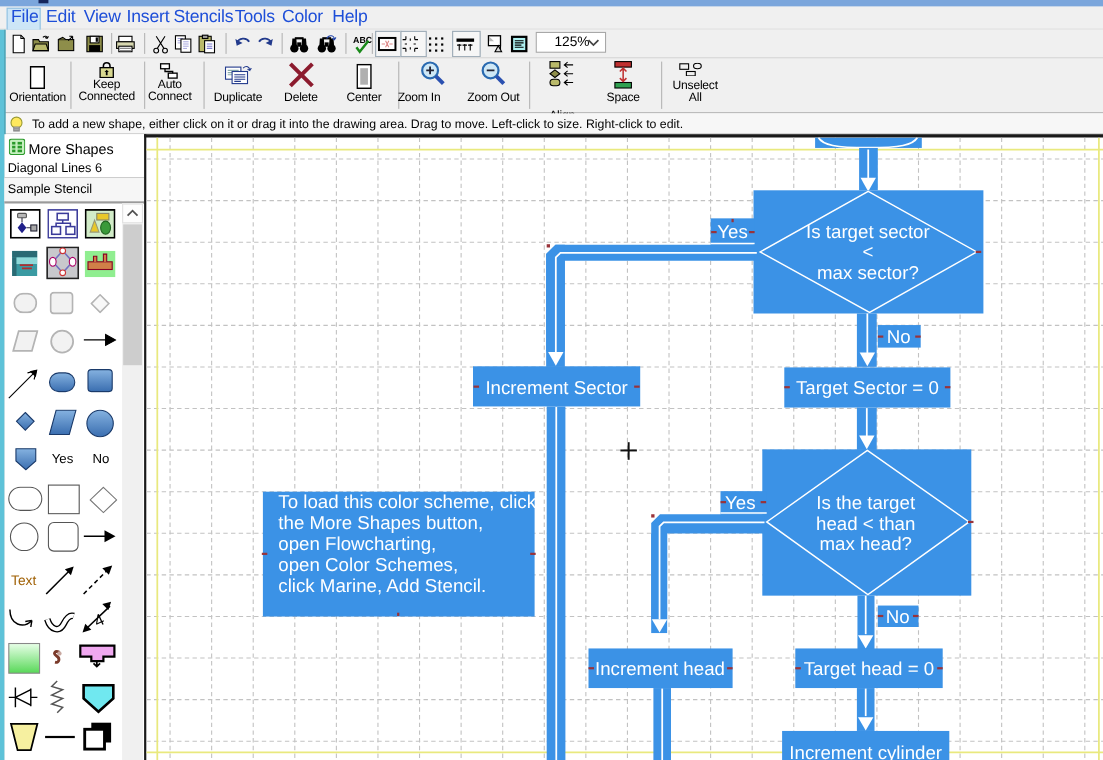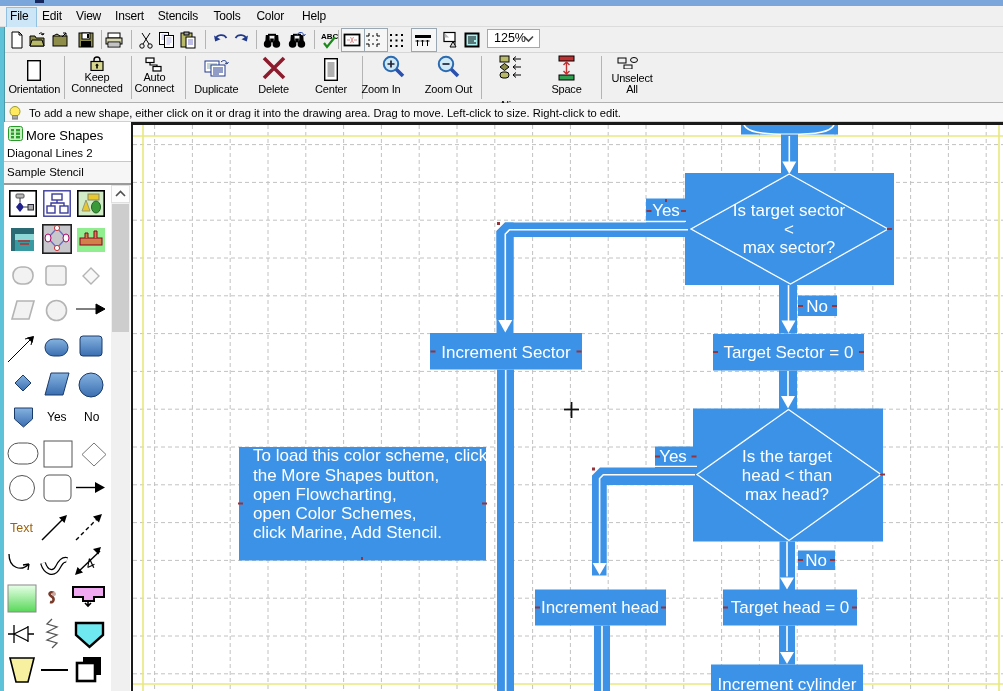--- a/index.html
+++ b/index.html
@@ -1,18 +1,18 @@
 <!DOCTYPE html>
 <html><head><meta charset="utf-8"><style>
 html,body{margin:0;padding:0}
 body{width:1003px;height:691px;position:relative;font-family:"Liberation Sans",sans-serif;
      background:#f0f0f0;overflow:hidden}
 .a{position:absolute}
 .cap{font-size:11px;letter-spacing:-0.2px;line-height:12px;color:#000;text-align:center;white-space:nowrap}
-.mi{position:absolute;top:0;height:20px;line-height:20px;font-size:12px;letter-spacing:-0.2px;color:#000000}
+.mi{position:absolute;top:0;height:20px;line-height:20px;font-size:16px;letter-spacing:-0.2px;color:#1d4ed8}
 </style></head><body>
 <div class="a" style="left:0;top:0;width:1003px;height:6px;background:#7ba6dc"></div>
 <div class="a" style="left:35px;top:0;width:9px;height:3px;background:#16265c"></div>
 <div class="a" style="left:0;top:6px;width:1003px;height:21px;background:#f0f0f0;border-bottom:1px solid #dcdcdc;box-sizing:border-box">
     <div class="a" style="left:6px;top:1px;width:29px;height:19px;background:#cde6f7;border:1px solid #92c0e0"></div>
     <span class="mi" style="left:10px">File</span>
     <span class="mi" style="left:41.9px">Edit</span>
     <span class="mi" style="left:76.1px">View</span>
     <span class="mi" style="left:115.1px">Insert</span>
     <span class="mi" style="left:157.7px">Stencils</span>
@@ -133,21 +133,21 @@
     <rect x="1" y="1.5" width="11" height="9" fill="#fff" stroke="#000" stroke-width="1.2"></rect>
     <path d="M1.6 2.1 l4.5 4.5 l-4.5 0 Z" fill="#b8b8b8"></path>
     <path d="M12 10.5 v4 h-4" fill="none" stroke="#000"></path>
     <path d="M7 16 l3 -5.5 l3 5.5 z" fill="#d8d8d8" stroke="#000"></path>
   </svg>
 <svg class="a" style="left:463.0px;top:31px" width="18" height="18" viewBox="0 0 18 18">
     <rect x="1.5" y="1.5" width="15" height="15" fill="#000"></rect>
     <rect x="3.5" y="3.5" width="11" height="11" fill="#aef0f0"></rect>
     <path d="M5 6 h8 M5 8 h8 M5 10 h6 M5 12 h8" stroke="#000"></path>
   </svg>
-<div class="a" style="left:487px;top:29px;width:53px;height:19px;background:#fff;border:1px solid #a8a8a8;font-size:12.5px;color:#000;line-height:17px;padding-left:6px;box-sizing:border-box">125%<svg class="a" style="right:5px;top:5px" width="11" height="8" viewBox="0 0 11 8">
+<div class="a" style="left:487px;top:29px;width:64px;height:19px;background:#fff;border:1px solid #a8a8a8;font-size:12.5px;color:#000;line-height:17px;padding-left:16px;box-sizing:border-box">125%<svg class="a" style="right:5px;top:5px" width="11" height="8" viewBox="0 0 11 8">
       <path d="M1 1.5 L5.5 6 L10 1.5" stroke="#444" stroke-width="1.6" fill="none"></path>
     </svg></div>
 <div class="a" style="left:0;top:52px;width:1003px;height:51px;background:#f0f0f0;border-top:1px solid #d6d6d6;border-bottom:1px solid #b0b0b0;box-sizing:border-box"></div>
 <div class="a" style="left:64.4px;top:56px;width:1px;height:43px;background:#b4b4b4"></div>
 <div class="a" style="left:130.5px;top:56px;width:1px;height:43px;background:#b4b4b4"></div>
 <div class="a" style="left:184.7px;top:56px;width:1px;height:43px;background:#b4b4b4"></div>
 <div class="a" style="left:361.8px;top:56px;width:1px;height:43px;background:#b4b4b4"></div>
 <div class="a" style="left:481.4px;top:56px;width:1px;height:43px;background:#b4b4b4"></div>
 <div class="a" style="left:601.1px;top:56px;width:1px;height:43px;background:#b4b4b4"></div>
 <svg class="a" style="left:27px;top:59.5px" width="14" height="21" viewBox="0 0 14 21">
@@ -239,21 +239,21 @@
     <g fill="#2a9a2a">
       <rect x="3" y="3" width="3" height="2.4"></rect>
       <rect x="8" y="3" width="4" height="2.4"></rect>
       <rect x="3" y="6.5" width="3" height="2.4"></rect>
       <rect x="8" y="6.5" width="4" height="2.4"></rect>
       <rect x="3" y="10" width="3" height="2.4"></rect>
       <rect x="8" y="10" width="4" height="2.4"></rect>
     </g>
   </svg>
 <div class="a" style="left:26px;top:128px;font-size:13px;color:#000">More Shapes</div>
-<div class="a" style="left:7px;top:147px;font-size:11.5px;color:#000">Diagonal Lines 2</div>
+<div class="a" style="left:7px;top:147px;font-size:11.5px;color:#000">Diagonal Lines 6</div>
 <div class="a" style="left:4px;top:161px;width:127px;height:1px;background:#c8c8c8"></div>
 <div class="a" style="left:4px;top:162px;width:127px;height:21px;background:#f6f6f6"></div>
 <div class="a" style="left:7px;top:166px;font-size:11.5px;color:#000">Sample Stencil</div>
 <div class="a" style="left:4px;top:183px;width:127px;height:2px;background:#9a9a9a"></div>
 <div class="a" style="left:111px;top:185px;width:19px;height:506px;background:#f0f0f0"></div>
 <div class="a" style="left:111px;top:185px;width:19px;height:18px;background:#fdfdfd;border:1px solid #e0e0e0;box-sizing:border-box"></div>
 <svg class="a" style="left:114px;top:190px" width="13" height="8" viewBox="0 0 13 8">
     <path d="M2 6 L6.5 1.5 L11 6" stroke="#505050" stroke-width="1.6" fill="none"></path>
   </svg>
 <div class="a" style="left:112px;top:204px;width:17px;height:128px;background:#cdcdcd"></div>

